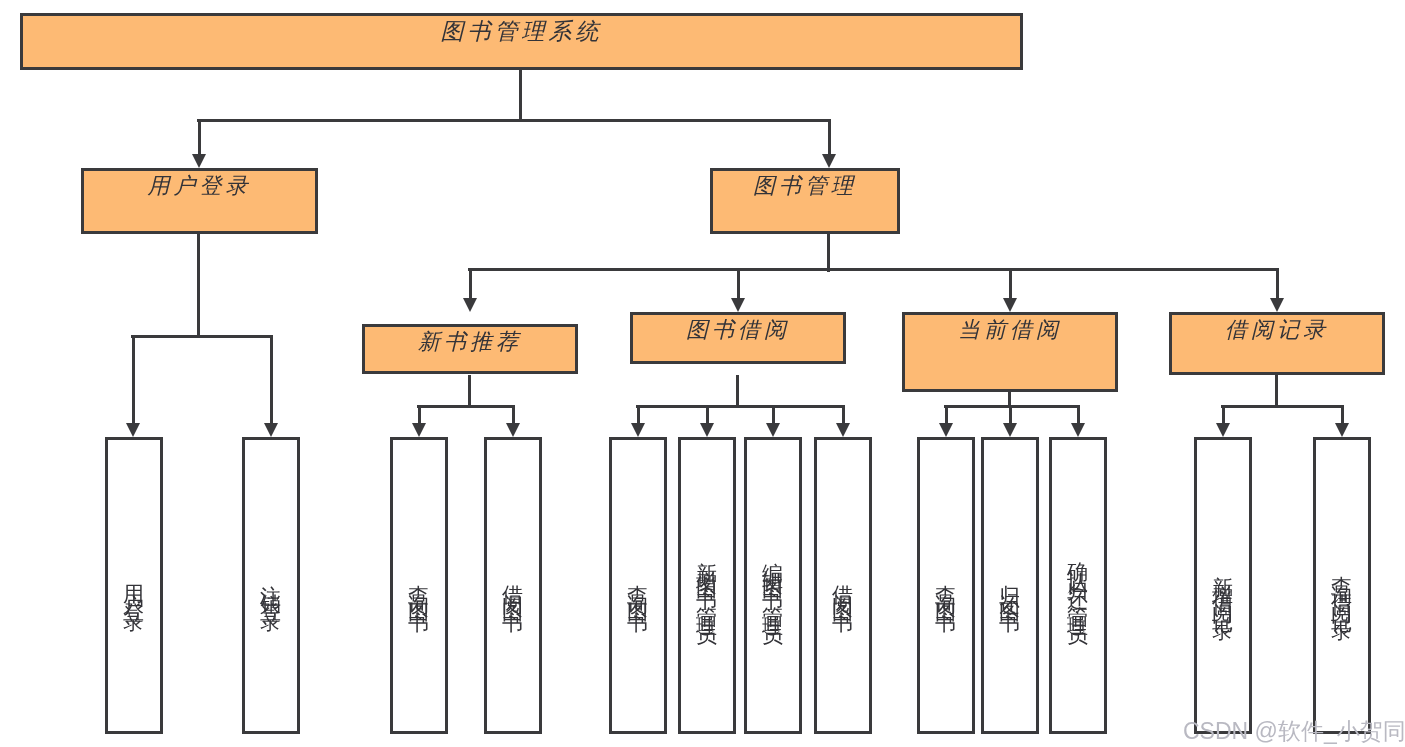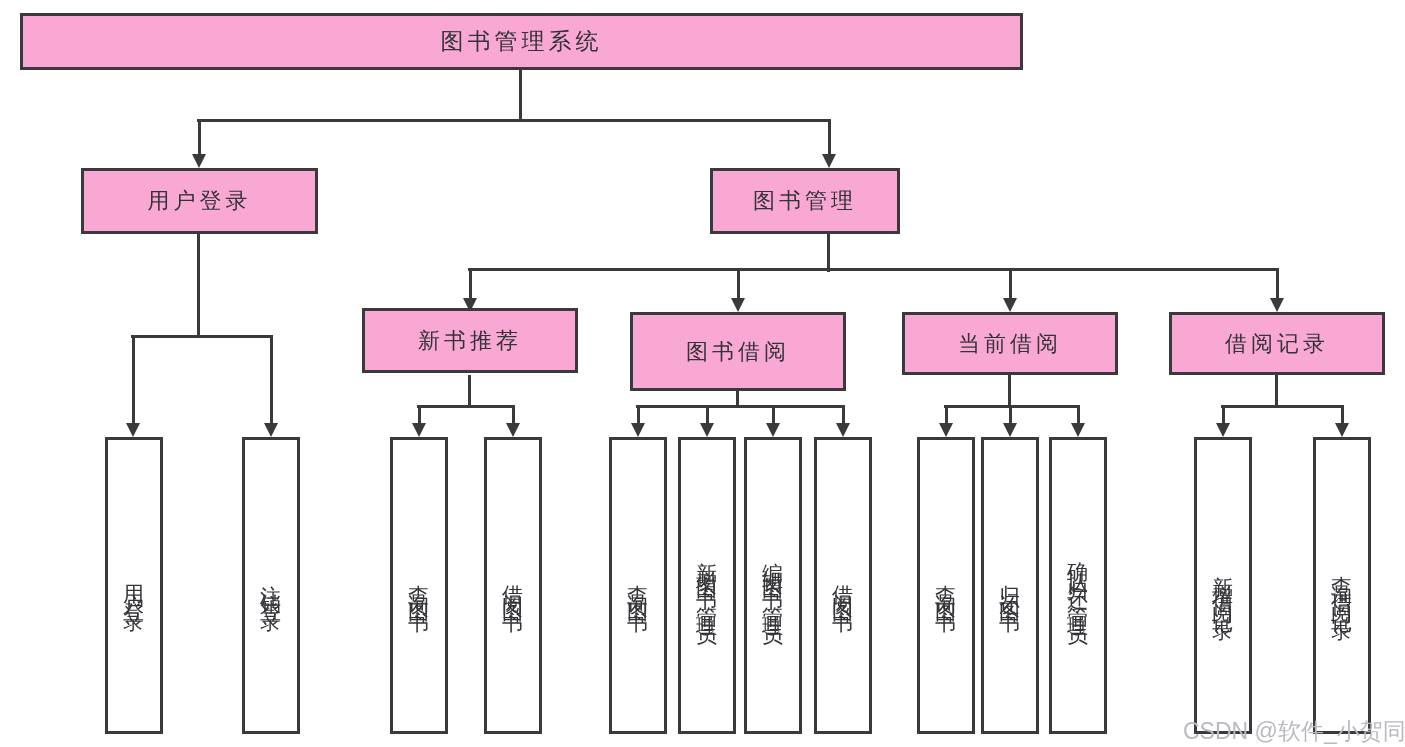--- a/index.html
+++ b/index.html
@@ -22,23 +22,23 @@
     content:"";position:absolute;left:5.5px;top:0;width:3px;
     height:calc(100% - 12px);background:var(--line);
   }
   .arrow::after{
     content:"";position:absolute;left:0;bottom:0;width:0;height:0;
     border-left:7px solid transparent;border-right:7px solid transparent;
     border-top:14px solid var(--line);
   }
   
   .hbox{
-    position:absolute;box-sizing:border-box;background:#f9a8d4;
+    position:absolute;box-sizing:border-box;background:#fdba74;
     border:3px solid var(--line);
-    display:flex;align-items:center;justify-content:center;
+    display:flex;justify-content:center;font-style:italic;
   }
   .hbox span{
     font-size:22px;letter-spacing:4px;color:var(--text);white-space:nowrap;
   }
   .hbox.root span{font-size:23px;}
   .vbox{
     position:absolute;box-sizing:border-box;background:#fff;
     border:3px solid var(--line);
     top:437px;width:58px;height:297px;
     display:flex;align-items:center;justify-content:center;
@@ -98,27 +98,27 @@
     <span>图书管理系统</span>
   </div>
 
   <div class="hbox" style="left:81px;top:168px;width:237px;height:66px">
     <span>用户登录</span>
   </div>
   <div class="hbox" style="left:710px;top:168px;width:190px;height:66px">
     <span>图书管理</span>
   </div>
 
-  <div class="hbox" style="left:362px;top:308px;width:216px;height:65px">
+  <div class="hbox" style="left:362px;top:324px;width:216px;height:50px">
     <span>新书推荐</span>
   </div>
-  <div class="hbox" style="left:630px;top:312px;width:216px;height:79px">
+  <div class="hbox" style="left:630px;top:312px;width:216px;height:52px">
     <span>图书借阅</span>
   </div>
-  <div class="hbox" style="left:902px;top:312px;width:216px;height:63px">
+  <div class="hbox" style="left:902px;top:312px;width:216px;height:80px">
     <span>当前借阅</span>
   </div>
   <div class="hbox" style="left:1169px;top:312px;width:216px;height:63px">
     <span>借阅记录</span>
   </div>
 
   <div class="vbox" style="left:105px">
     <span>用户登录</span>
   </div>
   <div class="vbox" style="left:242px">

